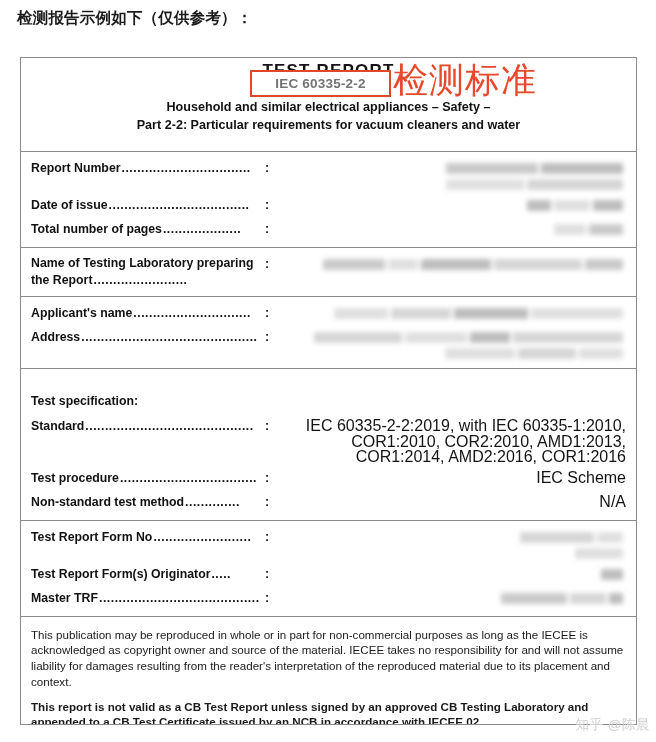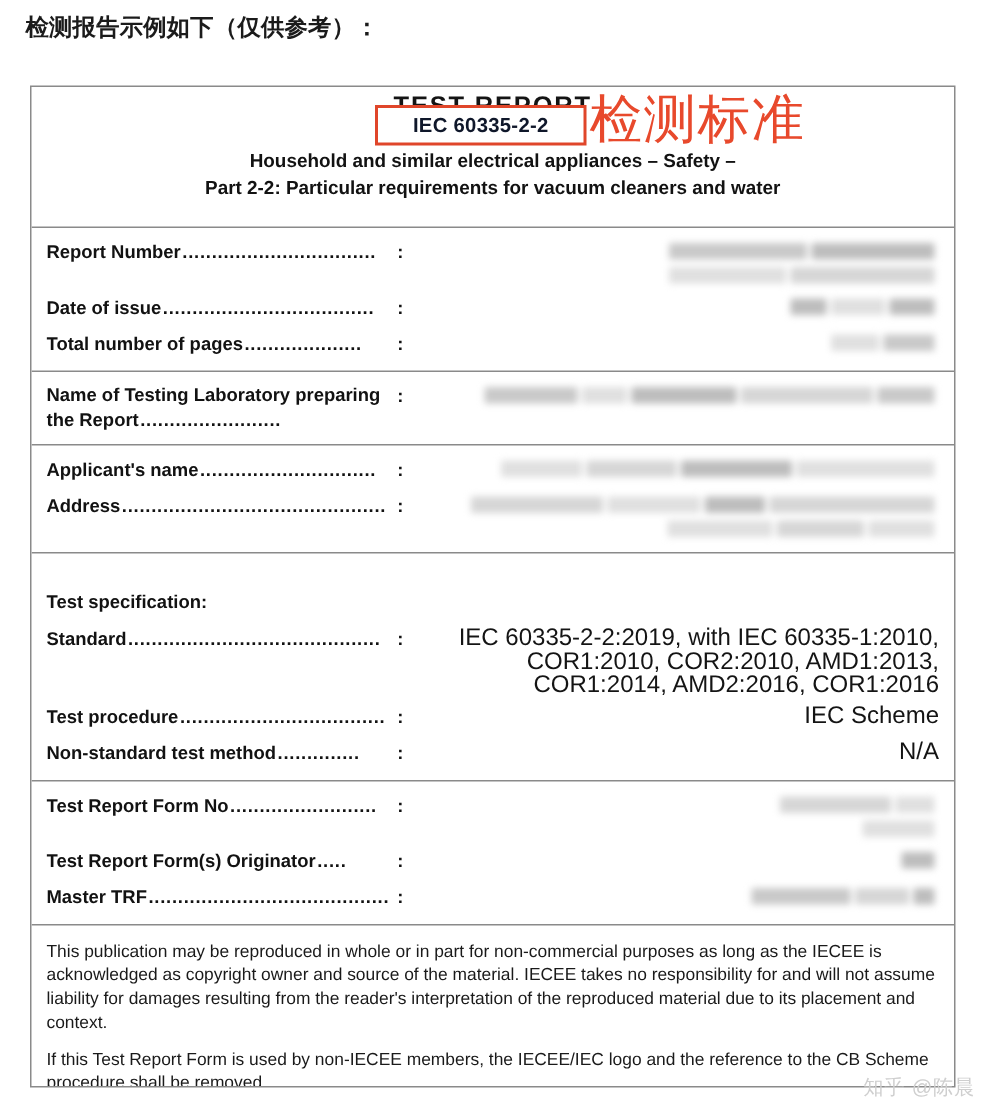--- a/index.html
+++ b/index.html
@@ -80,21 +80,21 @@
     box-sizing: border-box;
     border: 2.5px solid #e0462a;
     background: #ffffff;
     display: flex;
     align-items: center;
     justify-content: center;
   }
   .std-callout span {
     font-size: 13.5px;
     font-weight: 700;
-    color: #0f172a;
+    color: #737373;
     letter-spacing: 0.2px;
   }
   .annotation-cn {
     position: absolute;
     left: 372px;
     top: 2px;
     font-size: 35px;
     font-weight: 500;
     color: #e8492c;
     line-height: 40px;
@@ -340,20 +340,19 @@
       <div class="value-cell">
         <span class="redact">
           <i style="width:66px"></i><i class="r2" style="width:36px"></i><i class="r3" style="width:14px"></i>
         </span>
       </div>
     </div>
   </div>
 
   <div class="block" style="padding-top:10px;padding-bottom:8px">
     <p class="para">This publication may be reproduced in whole or in part for non-commercial purposes as long as the IECEE is acknowledged as copyright owner and source of the material. IECEE takes no responsibility for and will not assume liability for damages resulting from the reader's interpretation of the reproduced material due to its placement and context.</p>
-    <p class="para">If this Test Report Form is used by non-IECEE members, the IECEE/IEC logo and the reference to the CB Scheme procedure shall be removed.</p>
     <p class="para bold last">This report is not valid as a CB Test Report unless signed by an approved CB Testing Laboratory and appended to a CB Test Certificate issued by an NCB in accordance with IECEE 02.</p>
   </div>
 
  </div>
 </div>
 
 <div class="watermark">知乎 @陈晨</div>
 
 </body></html>

